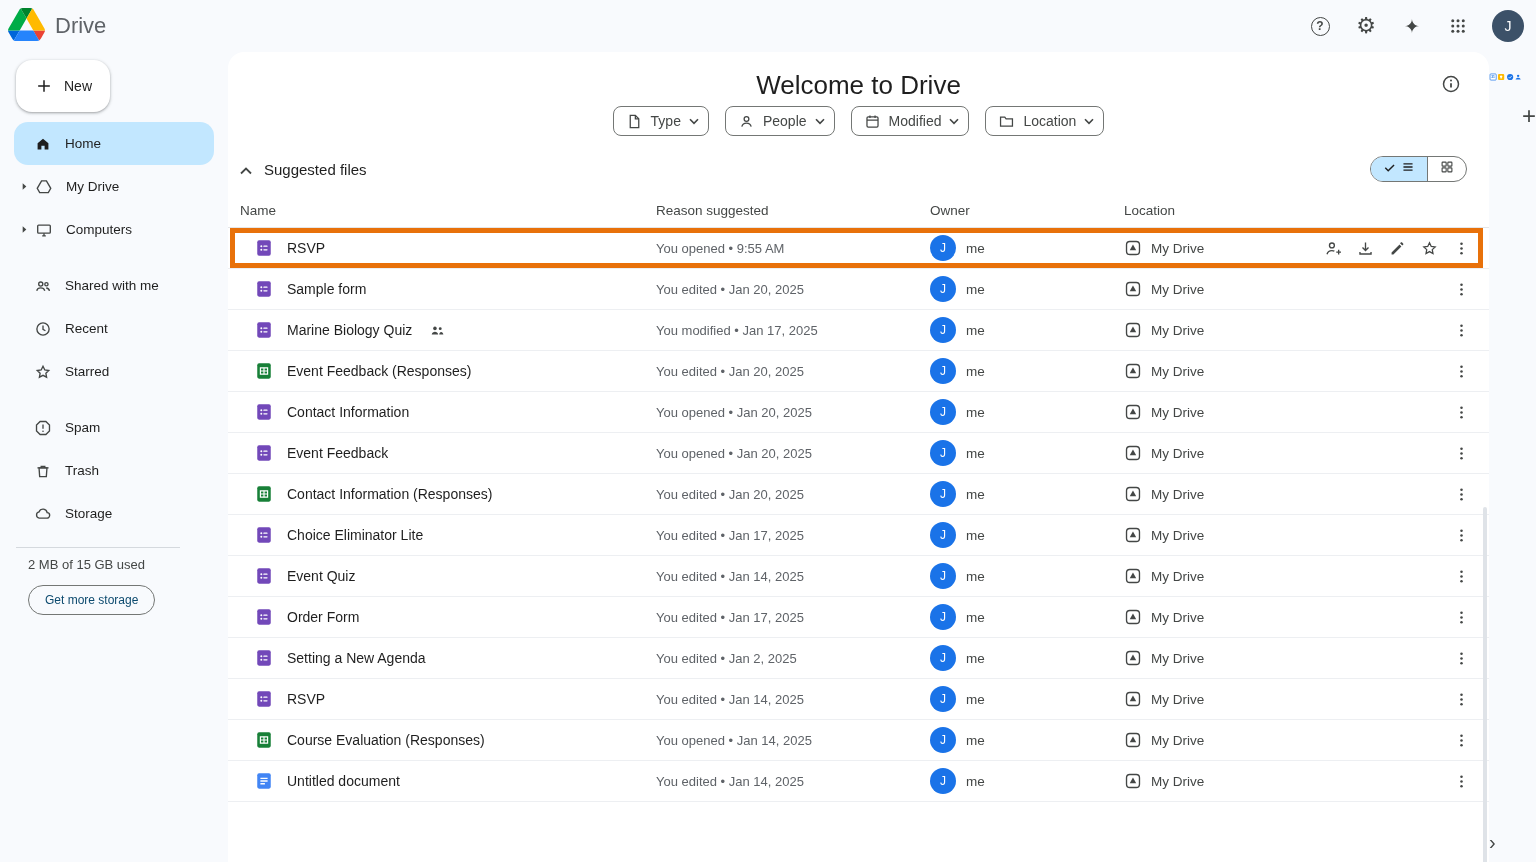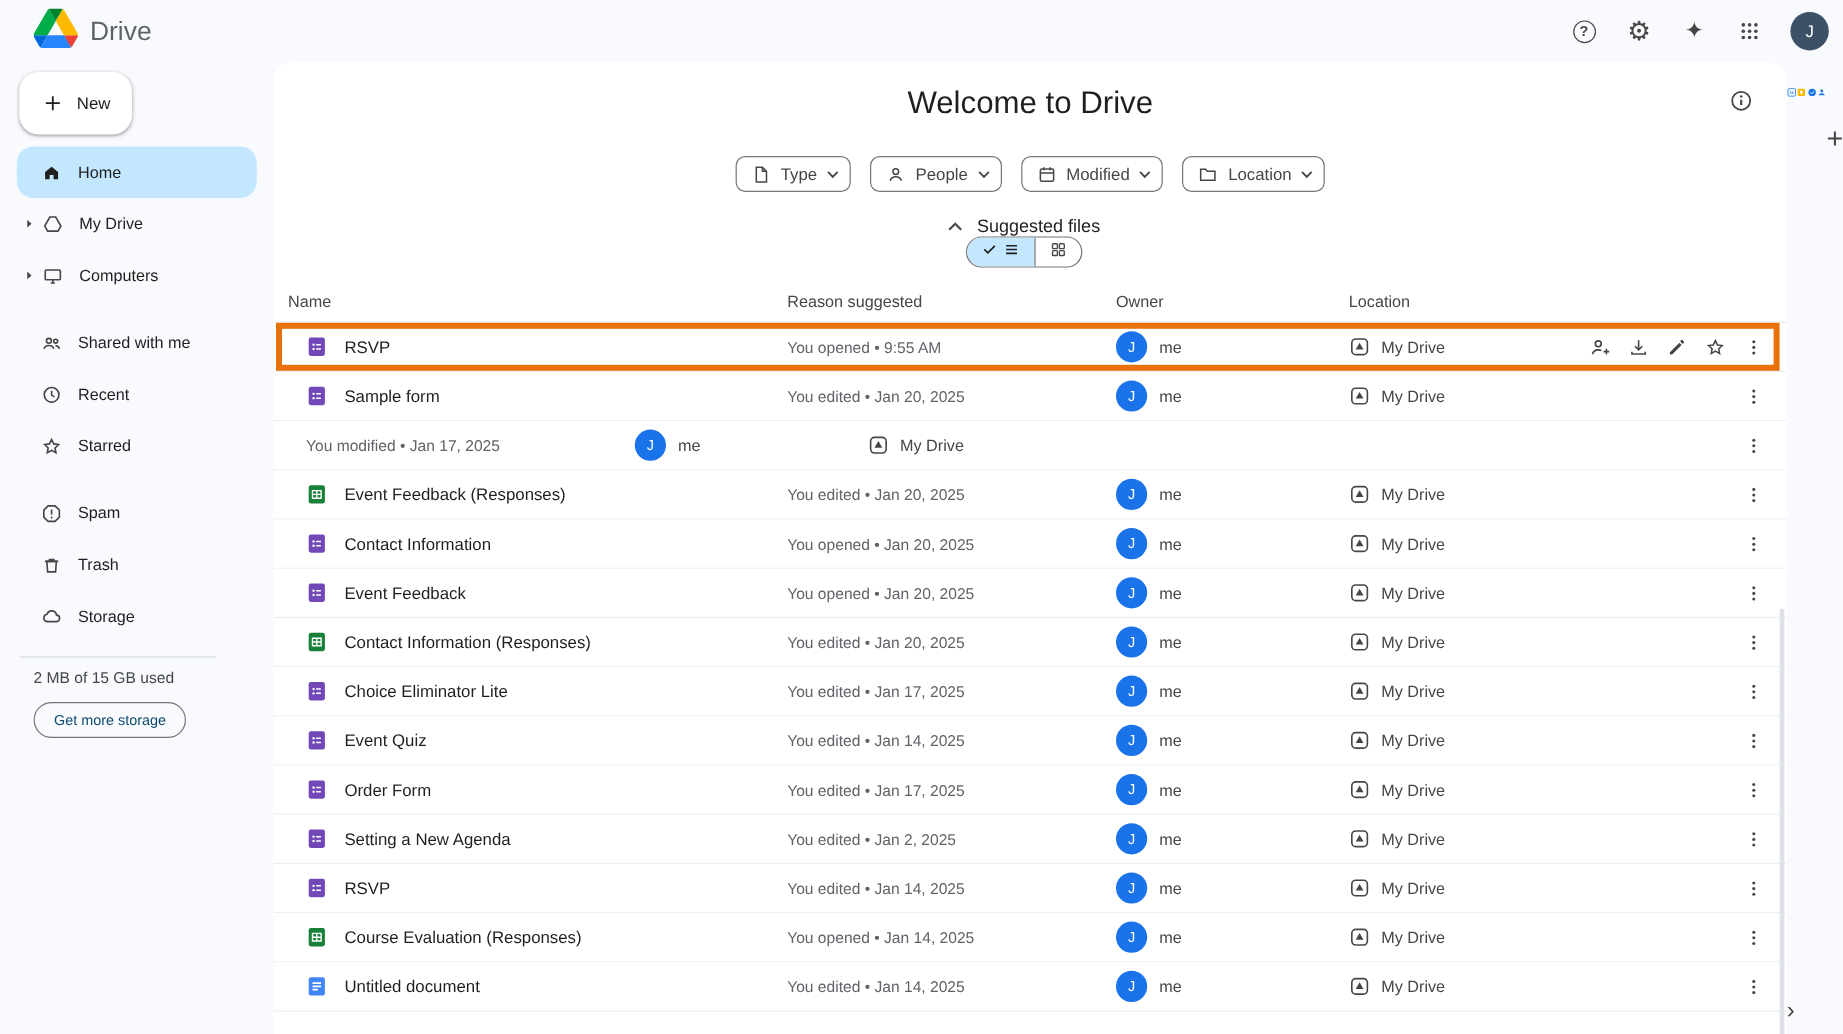--- a/index.html
+++ b/index.html
@@ -1,20 +1,20 @@
 <!DOCTYPE html>
 <html><head>
 <meta charset="utf-8">
 <style>
   * { margin:0; padding:0; box-sizing:border-box; }
   html,body { width:1536px; height:862px; }
   body { font-family:"Liberation Sans", sans-serif; background:#F8FAFD; position:relative; overflow:hidden; color:#1F1F1F; }
 
   
-  .topbar { position:absolute; top:0; left:0; right:0; height:52px; display:flex; align-items:center; justify-content:space-between; padding:0 12px 0 28px;text-align:right; }
+  .topbar { position:absolute; top:0; left:0; right:0; height:52px; display:flex; align-items:center; justify-content:space-between; padding:0 12px 0 8px;text-align:right; }
   .brand { display:flex; align-items:center; gap:10px; }
   .brand svg { width:37px; height:33px; }
   .brand-name { font-size:22px; color:#5F6368; }
   .topbar-icons { display:flex; align-items:center; gap:6px; }
   .tb-btn { width:40px; height:40px; border-radius:50%; display:flex; align-items:center; justify-content:center; color:#444746; cursor:pointer; }
   .help-glyph { width:19px; height:19px; border:1.7px solid #444746; border-radius:50%; display:flex; align-items:center; justify-content:center; font-size:12px; font-weight:bold; }
   .help-glyph::before { content:"?"; }
   .gear-glyph::before { content:"\2699"; font-size:22px; }
   .sparkle-glyph::before { content:"\2726"; font-size:19px; }
   .avatar { width:32px; height:32px; border-radius:50%; background:#3C5168; color:#fff; font-size:14px; display:flex; align-items:center; justify-content:center; margin-left:8px; cursor:pointer; }
@@ -36,25 +36,25 @@
   
   .card { position:absolute; top:52px; left:228px; width:1261px; bottom:0; background:#fff; border-radius:16px 16px 0 0; overflow:hidden; }
   .welcome { position:relative; padding-top:18px; text-align:center; height:48px; }
   .welcome h1 { font-size:26px; font-weight:400; color:#1F1F1F; }
   .info-btn { position:absolute; right:26px; top:20px; width:24px; height:24px; display:flex; align-items:center; justify-content:center; cursor:pointer; }
 
   .searchbar { margin:16px auto 0; width:714px; height:44px; background:#E9EEF6; border-radius:22px; display:flex; align-items:center; padding:0 10px 0 18px; gap:13px; cursor:text; }
   .searchbar input { flex:1; border:none; outline:none; background:transparent; font-size:15px; color:#1F1F1F; font-family:inherit; }
   .searchbar input::placeholder { color:#444746; }
 
-  .chips { margin-top:30px; display:flex; justify-content:center; gap:16px; }
+  .chips { margin-top:6px; display:flex; justify-content:center; gap:16px; }
   .chip { height:30px; display:flex; align-items:center; gap:8px; padding:0 9px 0 12px; border:1px solid #747775; border-radius:8px; background:#fff; font-size:14px; color:#444746; cursor:pointer; }
   .chip svg { display:block; }
 
-  .section-row { margin:20px 22px 0 12px; display:flex; align-items:center; justify-content:space-between;flex-direction:column; }
+  .section-row { margin:20px 22px 0 12px; display:flex; align-items:center; justify-content:space-between; }
   .section-left { display:flex; align-items:center; gap:12px; font-size:15px; font-weight:500; color:#1F1F1F; cursor:pointer; }
   .view-toggle { display:flex; height:26px; border:1px solid #747775; border-radius:13px; overflow:hidden; background:#fff; }
   .vt-seg { display:flex; align-items:center; justify-content:center; gap:5px; padding:0 12px; cursor:pointer; }
   .vt-seg.active { background:#C2E7FF; }
   .vt-seg + .vt-seg { border-left:1px solid #747775; }
 
   .thead { margin-top:12px; height:34px; display:flex; align-items:center; padding:0 16px 0 12px; border-bottom:1px solid #E4E6E9; font-size:13.5px; font-weight:500; color:#444746; }
   .th-name { width:416px; }
   .th-reason { width:274px; }
   .th-owner { width:194px; }
@@ -431,20 +431,40 @@
           <span class="row-btn more">
             <svg viewBox="0 0 20 20" fill="#444746">
               <circle cx="10" cy="4.5" r="1.5"></circle>
               <circle cx="10" cy="10" r="1.5"></circle>
               <circle cx="10" cy="15.5" r="1.5"></circle>
             </svg>
           </span>
         </div>
       </div>
       <div class="frow">
+        <div class="cell-name">
+          <span class="ficon">
+            <svg viewBox="0 0 20 20">
+              <rect x="2.5" y="1.5" width="15" height="17" rx="2" fill="#7248B9"></rect>
+              <circle cx="7" cy="8" r="1.1" fill="#fff"></circle>
+              <rect x="9.2" y="7.3" width="4.8" height="1.4" rx="0.7" fill="#fff"></rect>
+              <circle cx="7" cy="12" r="1.1" fill="#fff"></circle>
+              <rect x="9.2" y="11.3" width="4.8" height="1.4" rx="0.7" fill="#fff"></rect>
+            </svg>
+          </span>
+          <span class="fname">Marine Biology Quiz</span>
+          <span class="shared-badge">
+            <svg viewBox="0 0 20 20" fill="#444746">
+              <circle cx="7" cy="7.5" r="2.1"></circle>
+              <circle cx="13.2" cy="7.8" r="1.7"></circle>
+              <path d="M3.2 14.6c.4-2 2-3 3.8-3s3.4 1 3.8 3z"></path>
+              <path d="M12 14.6c.2-1.5 1.1-2.4 2.3-2.7 1.3.2 2.3 1.2 2.6 2.7z"></path>
+            </svg>
+          </span>
+        </div>
         <div class="cell-reason">You modified • Jan 17, 2025</div>
         <div class="cell-owner">
           <span class="oavatar">J</span>
           <span>me</span>
         </div>
         <div class="cell-loc">
           <span class="loc-ic">
             <svg viewBox="0 0 20 20">
               <rect x="2.8" y="2.8" width="14.4" height="14.4" rx="3.6" fill="none" stroke="#444746" stroke-width="1.5"></rect>
               <path d="M10 6.2l3.6 6.2H6.4z" fill="#444746"></path>

